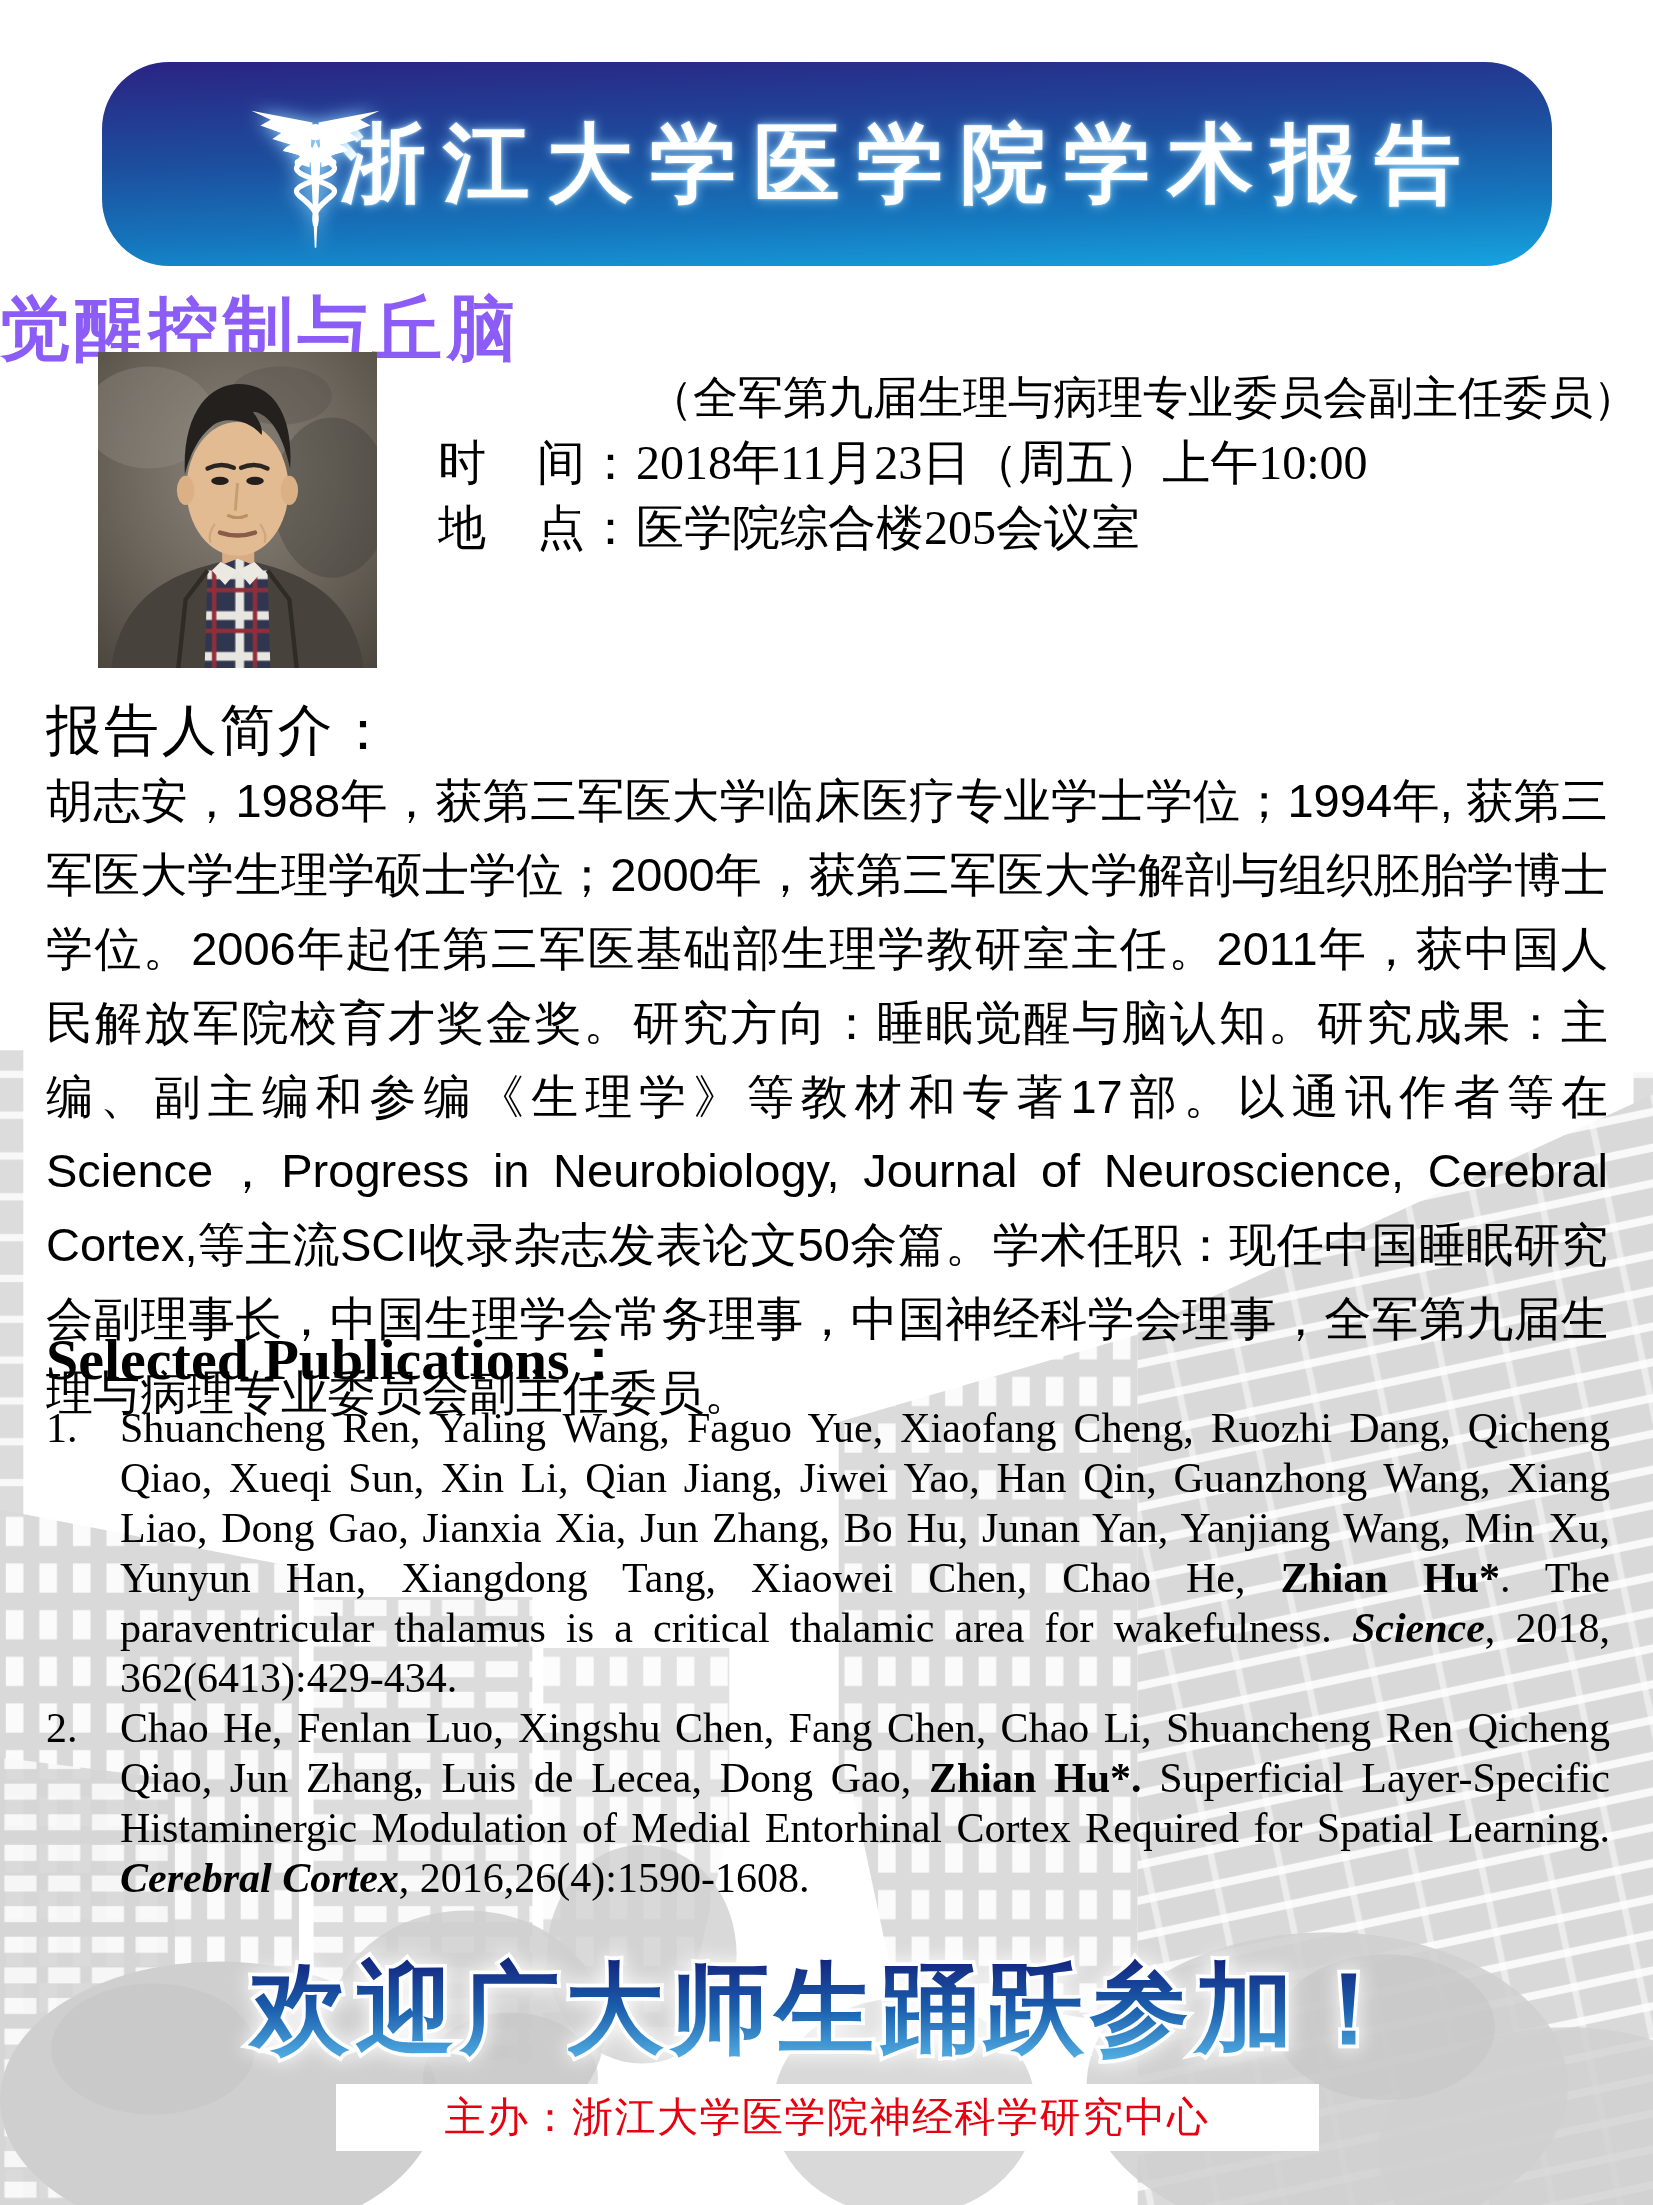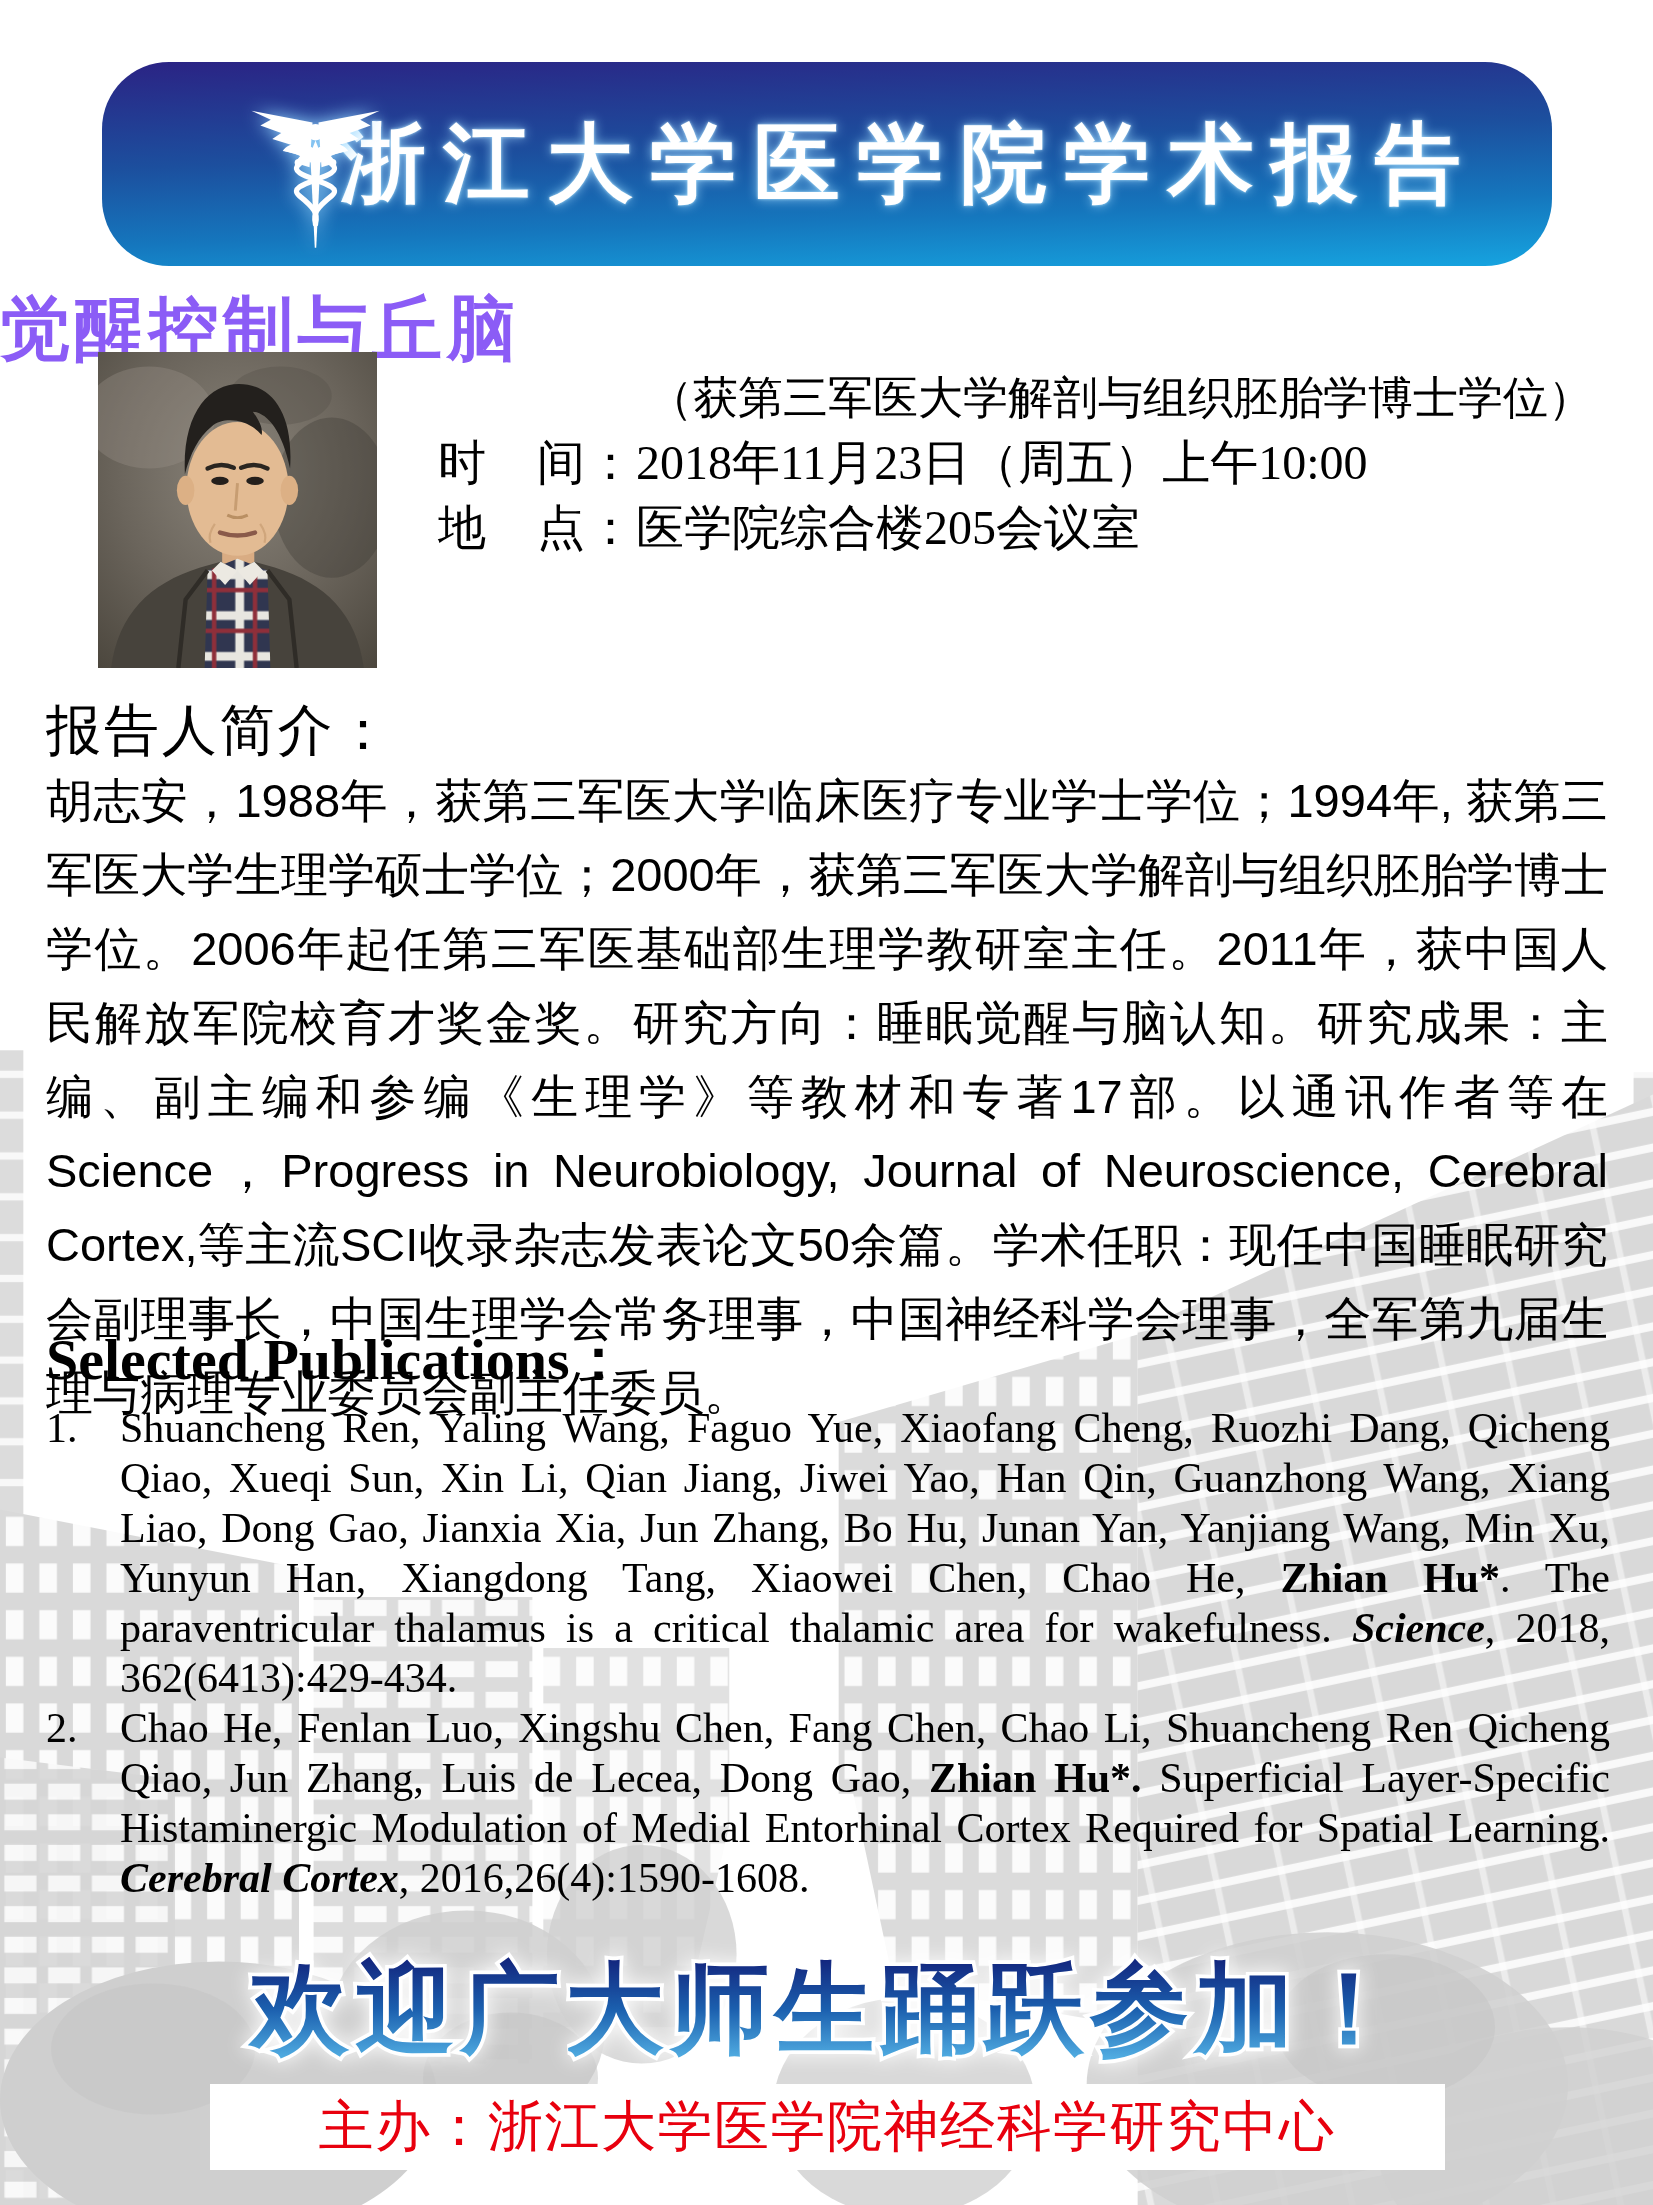--- a/index.html
+++ b/index.html
@@ -64,21 +64,21 @@
   .pub-body{flex:1;font-size:42px;line-height:50px;text-align:justify;}
   .b{font-weight:bold;}
   .i{font-style:italic;}
 
   
   .welcome{left:0;top:1925px;width:1654px;text-align:center;}
   .welcome svg{filter:drop-shadow(0 0 10.2px rgba(255,255,255,.95));}
   .host{left:0;top:2084px;width:1654px;text-align:center;}
   .host-band{
     display:inline-block;background:#ffffff;padding:5.8px 109px;
-    font-size:55px;color:#e8000e;letter-spacing:1.5px;white-space:nowrap;
+    font-size:41px;color:#e8000e;letter-spacing:1.5px;white-space:nowrap;
   }
 </style>
 </head>
 <body>
 
 <div class="page">
 
   <svg class="watermark" viewBox="0 0 2268 1594" preserveAspectRatio="none" aria-hidden="true">
     <defs>
       <pattern id="winA" width="46" height="64" patternUnits="userSpaceOnUse">
@@ -189,21 +189,21 @@
     <ellipse cx="215" cy="177" rx="12" ry="5.5" fill="#241f1c"></ellipse>
     <path d="M191,180 L188,218" fill="none" stroke="#c79d72" stroke-width="4"></path>
     <path d="M177,224 Q191,231 205,224" fill="none" stroke="#b98f63" stroke-width="4"></path>
     <path d="M167,248 Q191,256 215,248" fill="none" stroke="#8a5a4a" stroke-width="6" stroke-linecap="round"></path>
     <path d="M160,236 Q150,250 154,262" fill="none" stroke="#c79d72" stroke-width="3" opacity="0.7"></path>
     <path d="M222,236 Q232,250 228,262" fill="none" stroke="#c79d72" stroke-width="3" opacity="0.7"></path>
   </svg>
 
   <div class="layer info">
     <div class="info-line indent">
-      <span class="val">（获第三军医大学解剖与组织胚胎学博士学位）</span>
+      <span class="val">（全军第九届生理与病理专业委员会副主任委员）</span>
     </div>
     <div class="info-line">
       <span class="lbl">时　间：</span>
       <span class="val">2018年11月23日（周五）上午10:00</span>
     </div>
     <div class="info-line">
       <span class="lbl">地　点：</span>
       <span class="val">医学院综合楼205会议室</span>
     </div>
   </div>

